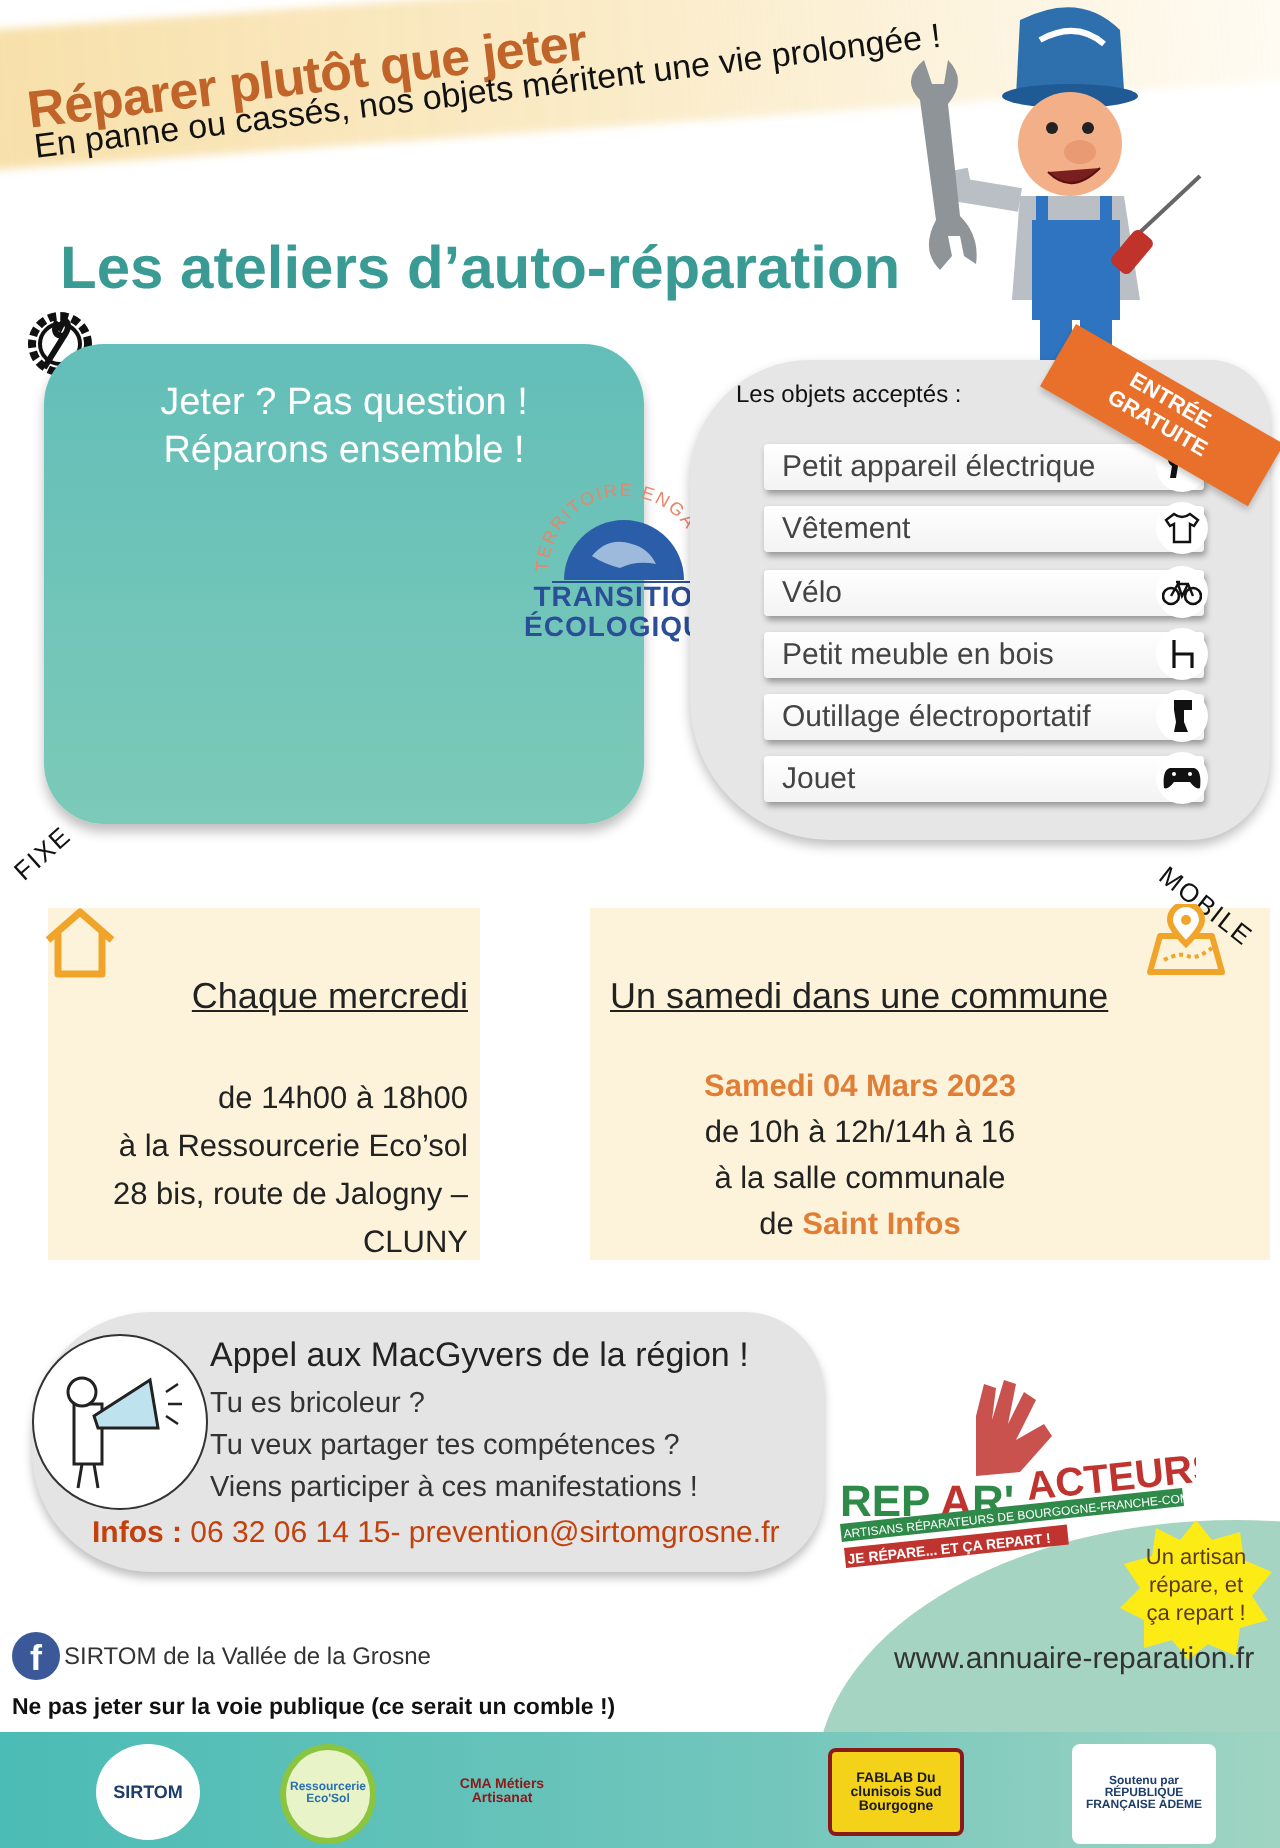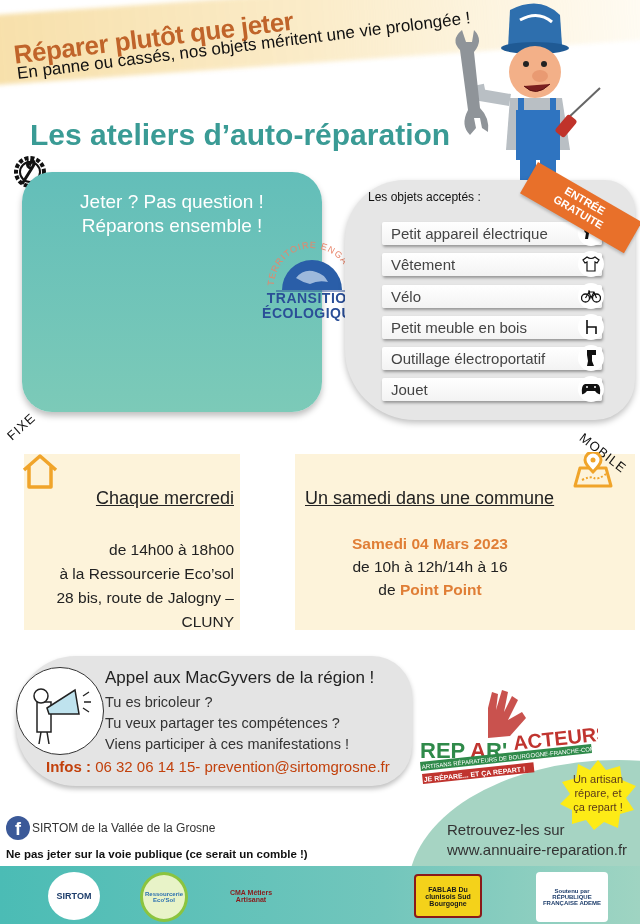--- a/index.html
+++ b/index.html
@@ -209,21 +209,22 @@
 <div class="fixe-label">FIXE</div>
 <svg class="house-icon" viewBox="0 0 40 38">
   <path d="M4 18 L20 4 L36 18 M9 14 L9 35 L31 35 L31 14" fill="none" stroke="#f0a42a" stroke-width="3.5" stroke-linejoin="round"></path>
 </svg>
 
 <div class="yellow-box yb-right">
   <div class="title">Un samedi dans une commune</div>
   <div class="lines">
     <div class="orange">Samedi 04 Mars 2023</div>
     <div>de 10h à 12h/14h à 16</div>
-    <div><span>de </span><span class="orange">Point Point</span></div>
+    <div>à la salle communale</div>
+    <div><span>de </span><span class="orange">Saint Infos</span></div>
   </div>
 </div>
 <div class="mobile-label">MOBILE</div>
 <svg class="map-icon" viewBox="0 0 42 38">
   <path d="M3 34 L8 16 L34 16 L39 34 Z" fill="none" stroke="#f0a42a" stroke-width="3" stroke-linejoin="round"></path>
   <path d="M10 28 Q18 24 22 26 T34 22" fill="none" stroke="#f0a42a" stroke-width="2" stroke-dasharray="2 2"></path>
   <path d="M21 20 Q13 12 13 8 A8 8 0 0 1 29 8 Q29 12 21 20 Z" fill="#fff" stroke="#f0a42a" stroke-width="3"></path>
   <circle cx="21" cy="8" r="2.5" fill="#f0a42a"></circle>
 </svg>
 
@@ -259,21 +260,20 @@
 </svg>
 <svg class="star-badge" viewBox="0 0 76 70">
   <polygon points="38,0 46,10 60,6 62,20 76,26 66,38 74,50 60,54 58,68 44,62 34,70 26,60 12,64 12,50 0,44 10,34 2,22 16,18 18,4 30,10" fill="#fdeb16"></polygon>
 </svg>
 <div class="star-text">
   <div>Un artisan</div>
   <div>répare, et</div>
   <div>ça repart !</div>
 </div>
 <div class="retrouvez">
-  <div>Retrouvez-les sur</div>
   <div>www.annuaire-reparation.fr</div>
 </div>
 
 <div class="fb-line">
   <span class="fb-icon">f</span>
   <span>SIRTOM de la Vallée de la Grosne</span>
 </div>
 <div class="nepas">Ne pas jeter sur la voie publique (ce serait un comble !)</div>
 
 <div class="footer">

